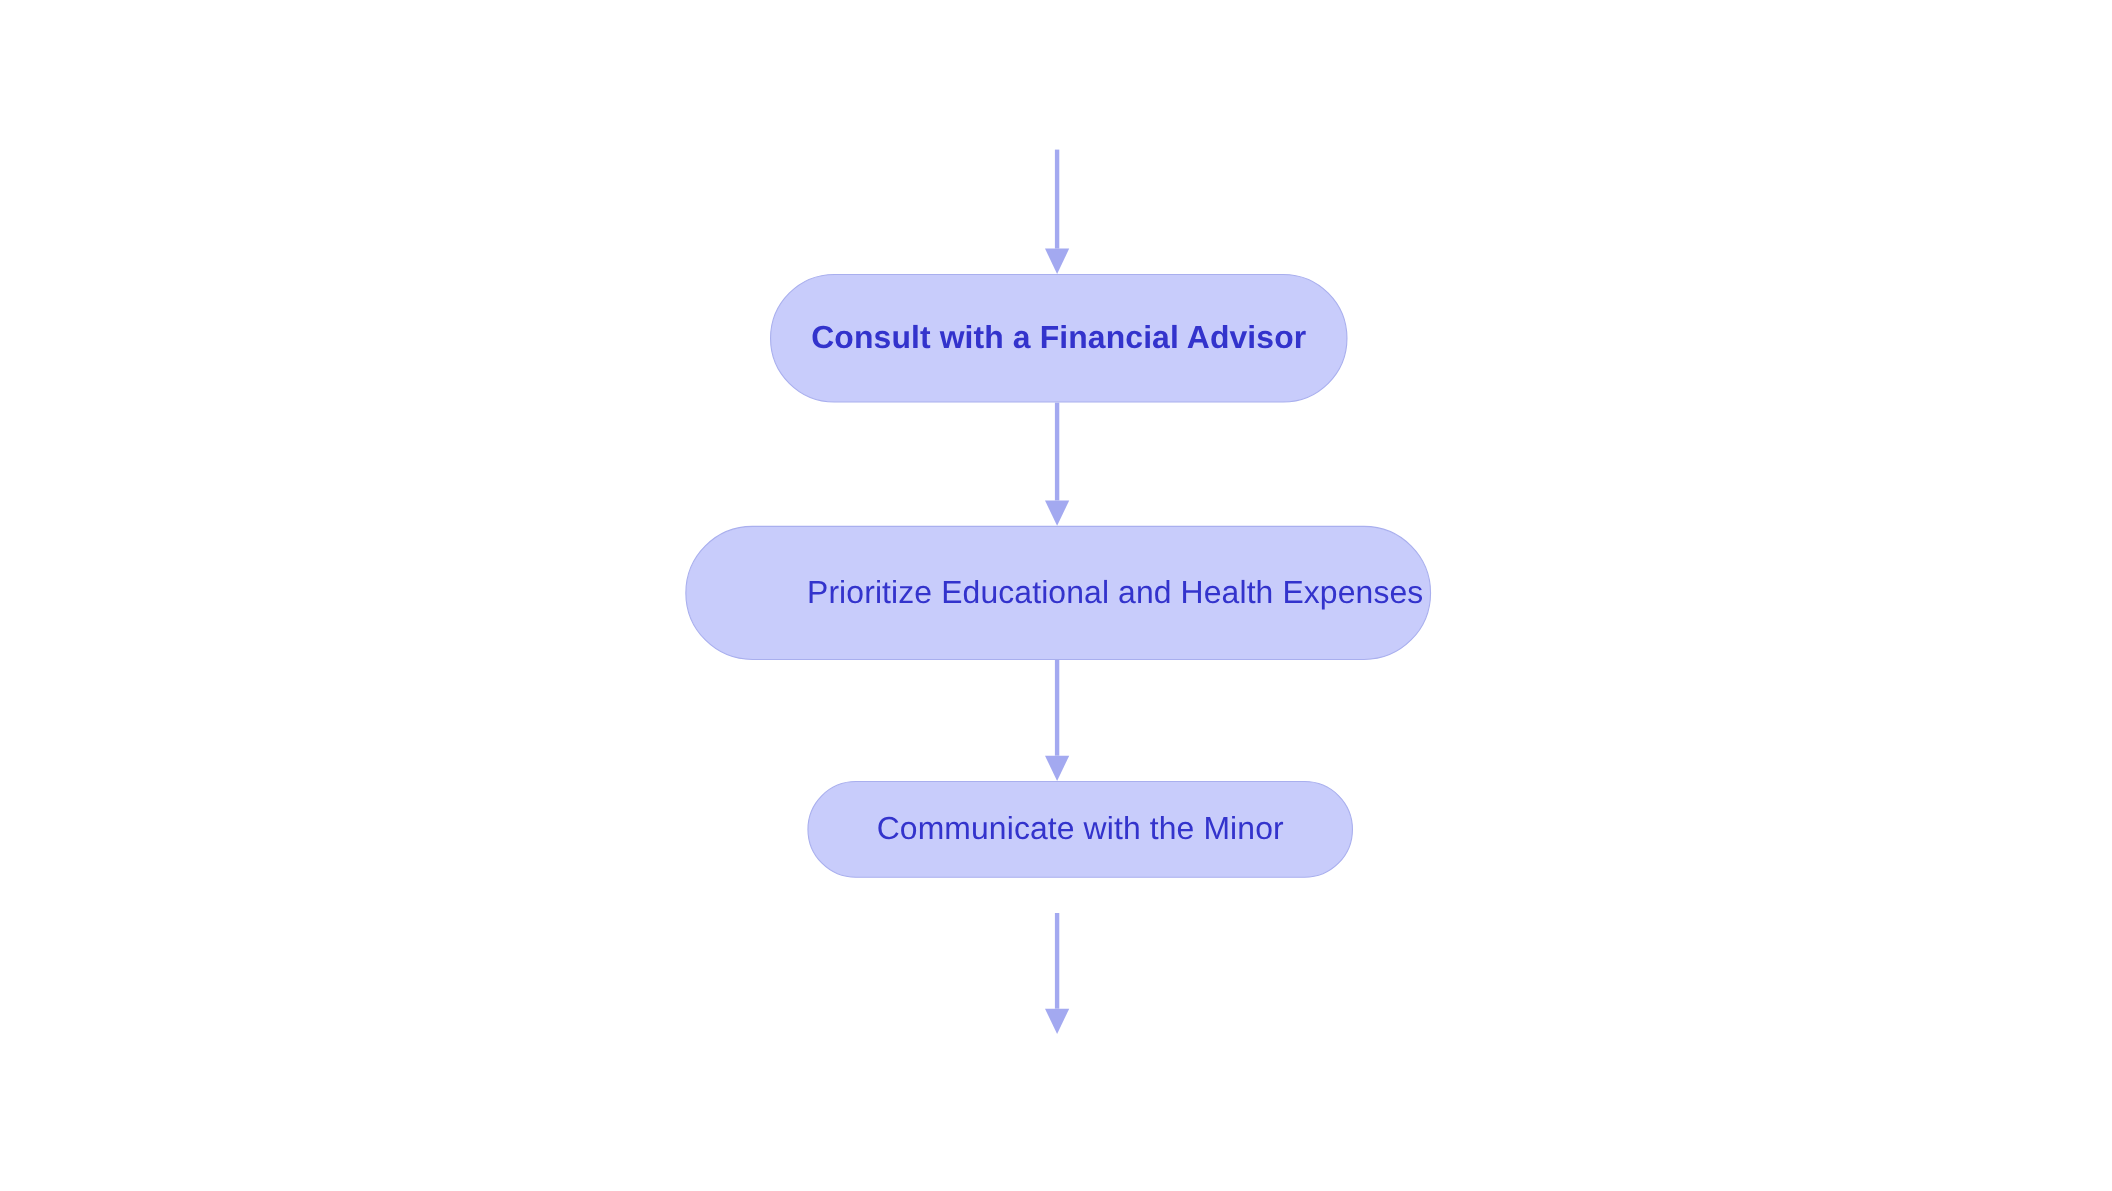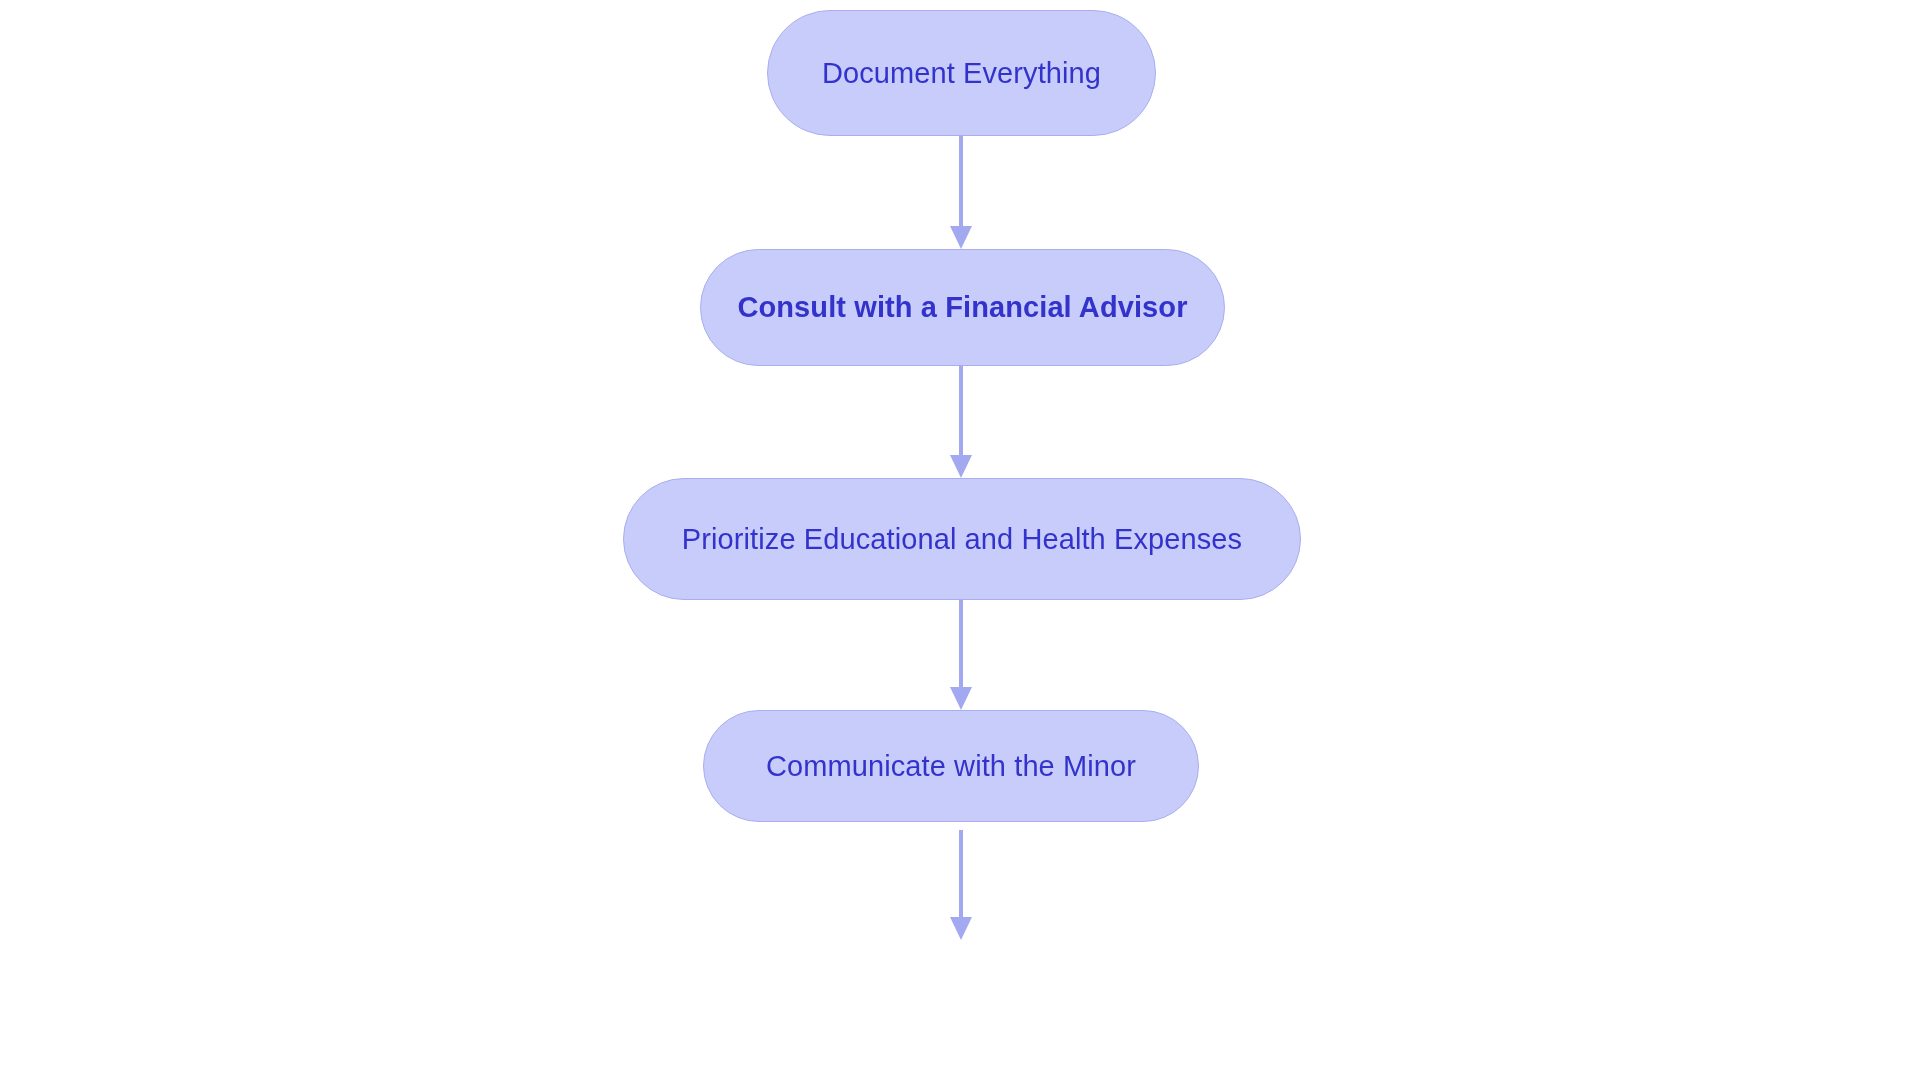--- a/index.html
+++ b/index.html
@@ -44,22 +44,22 @@
     white-space: nowrap;
     user-select: none;
   }
   .flow-node .node-label {
     display: block;
     line-height: 1;
     padding: 0 6px;
   }
   #node-1 { left: 767px;  top: 10px;   width: 389px; height: 126px; }
   #node-2 { left: 700px;  top: 249px;  width: 525px; height: 117px; font-weight: bold; }
-  #node-3 { left: 623px;  top: 478px;  width: 678px; height: 122px; }
-  #node-4 { left: 703px;  top: 710px;  width: 496px; height: 112px; }
+  #node-3 { left: 623px;  top: 478px;  width: 678px; height: 122px; justify-content: flex-end; }
+  #node-4 { left: 734px;  top: 710px;  width: 496px; height: 88px; }
   #node-5 { left: 785px;  top: 940px;  width: 356px; height: 125px; }
 </style>
 </head>
 <body>
 
 <div id="flow-canvas">
 
   <svg id="connector-layer" viewBox="0 0 1920 1083" width="1920" height="1083" xmlns="http://www.w3.org/2000/svg">
     <g stroke="#a3a9f0" fill="#a3a9f0" stroke-width="4">
       <g>
@@ -74,23 +74,20 @@
         <line x1="961" y1="600" x2="961" y2="687"></line>
         <polygon points="950,687 972,687 961,710" stroke="none"></polygon>
       </g>
       <g>
         <line x1="961" y1="830" x2="961" y2="917"></line>
         <polygon points="950,917 972,917 961,940" stroke="none"></polygon>
       </g>
     </g>
   </svg>
 
-  <div class="flow-node" id="node-1">
-    <span class="node-label">Document Everything</span>
-  </div>
 
   <div class="flow-node" id="node-2">
     <span class="node-label">Consult with a Financial Advisor</span>
   </div>
 
   <div class="flow-node" id="node-3">
     <span class="node-label">Prioritize Educational and Health Expenses</span>
   </div>
 
   <div class="flow-node" id="node-4">

